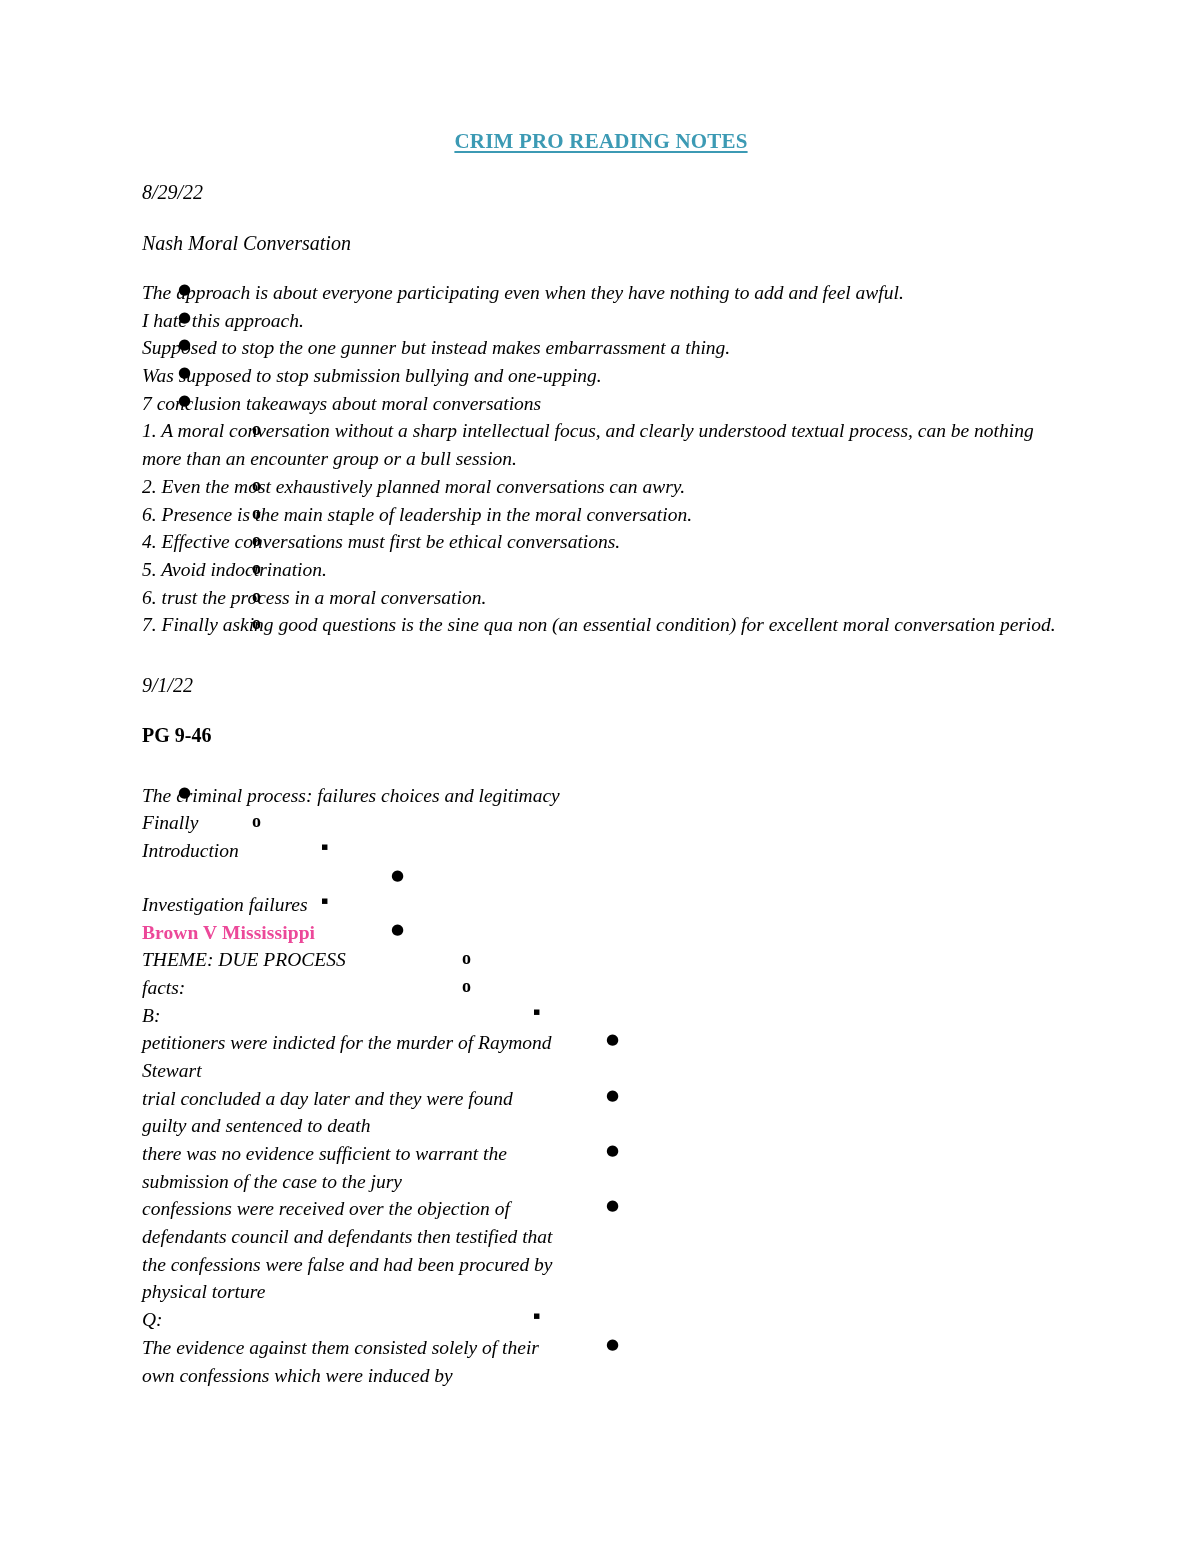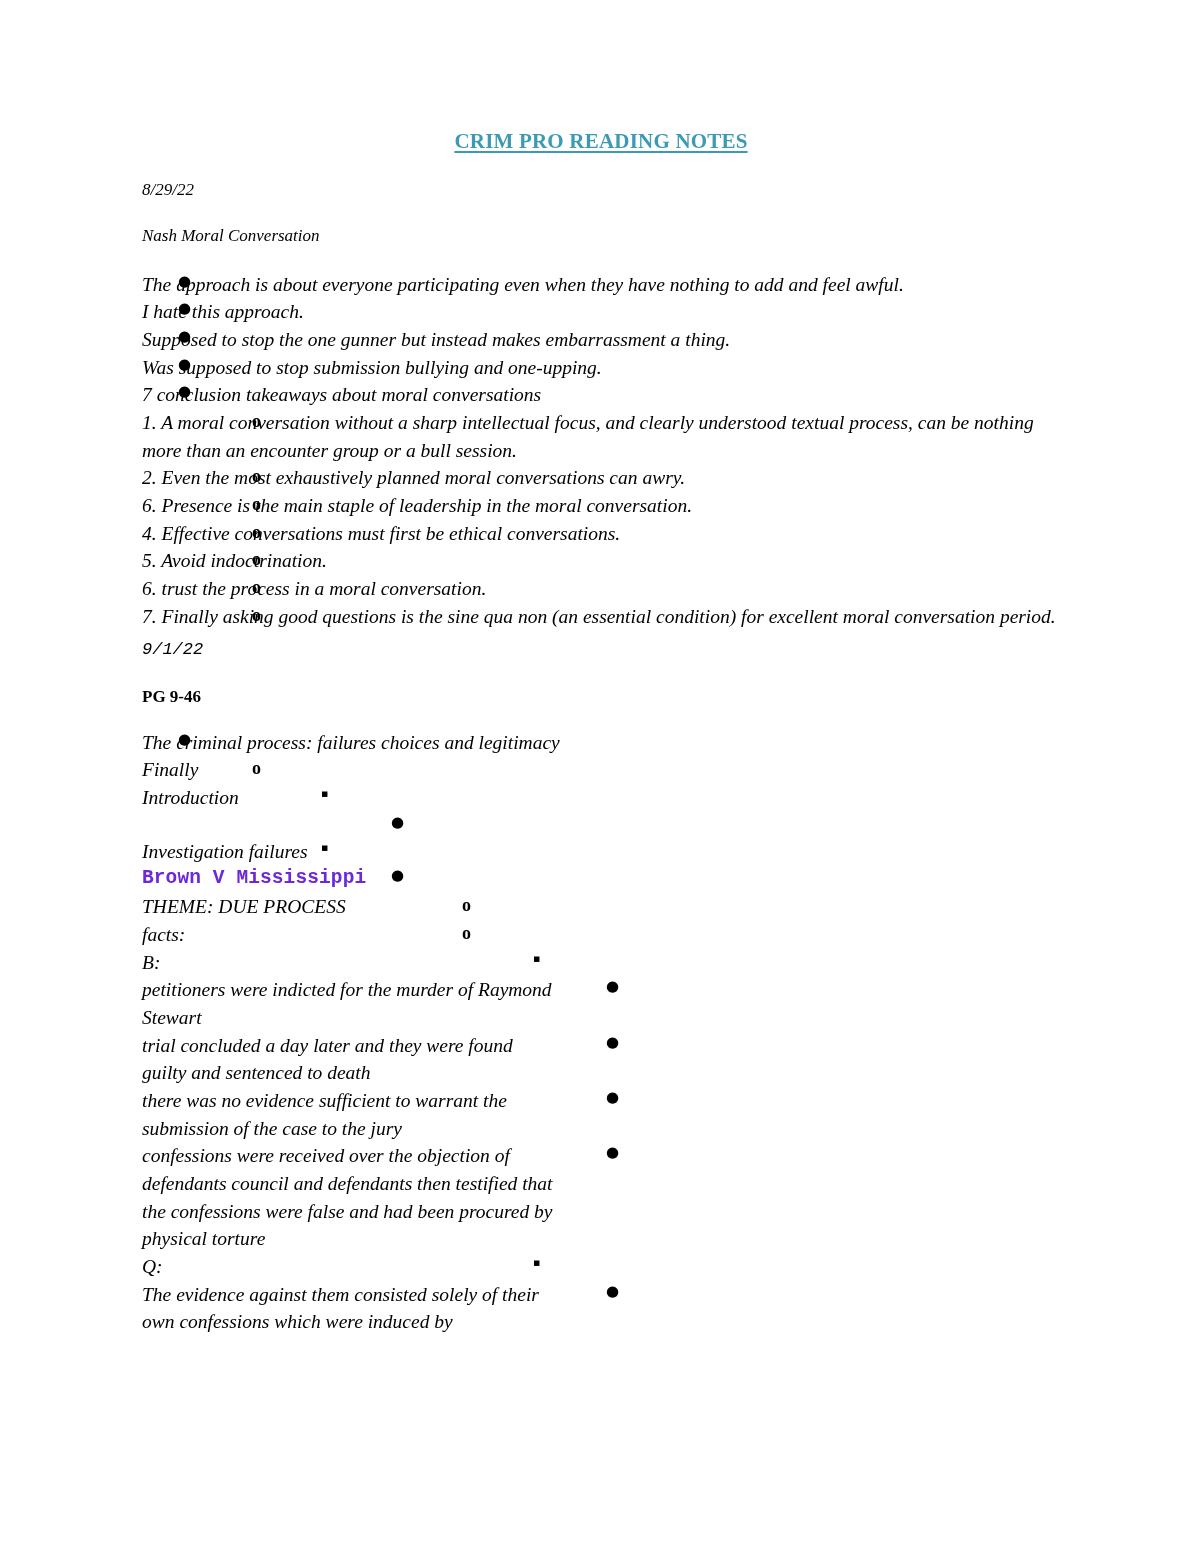--- a/index.html
+++ b/index.html
@@ -36,28 +36,28 @@
     color: #3C9AB4;
     text-decoration: underline;
     text-underline-offset: 3px;
     margin: 0 0 24px 0;
     line-height: 1.25;
   }
 
   
   .para {
     font-style: italic;
-    font-size: 17px;
+    font-size: 20px;
     line-height: 1.42;
     margin: 0 0 22px 0;
   }
   .para.bold-plain {
     font-style: normal;
     font-weight: bold;
-    margin-bottom: 20px;
+    margin-bottom: 32px;
   }
 
   
   ul.outline {
     list-style: none;
     margin: 0;
     padding: 0;
   }
   li.item {
     position: relative;
@@ -207,21 +207,21 @@
         <span class="li-text">6. trust the process in a moral conversation.</span>
       </li>
 
       <li class="item lvl2">
         <span class="marker m-circ">o</span>
         <span class="li-text">7. Finally asking good questions is the sine qua non (an essential condition) for excellent moral conversation period.</span>
       </li>
 
     </ul>
 
-    <p class="para" style="margin-top:8px;font-family:Liberation Mono, monospace;">9/1/22</p>
+    <p class="para" style="margin-top:32px;">9/1/22</p>
 
     <p class="para bold-plain">PG 9-46</p>
 
     <ul class="outline">
 
       <li class="item lvl1">
         <span class="marker m-disc">●</span>
         <span class="li-text">The criminal process: failures choices and legitimacy</span>
       </li>
 
@@ -240,21 +240,21 @@
         <span class="li-text"></span>
       </li>
 
       <li class="item lvl3">
         <span class="marker m-sq">▪</span>
         <span class="li-text">Investigation failures</span>
       </li>
 
       <li class="item lvl4 case">
         <span class="marker m-disc">●</span>
-        <span class="li-text accent" style="color: #6d28d9; text-decoration-color: rgb(60, 154, 180); font-family: Liberation Mono, monospace;">Brown V Mississippi</span>
+        <span class="li-text accent" style="color: #ec4899; text-decoration-color: rgb(60, 154, 180);">Brown V Mississippi</span>
       </li>
 
       <li class="item lvl5">
         <span class="marker m-circ">o</span>
         <span class="li-text caps">THEME: DUE PROCESS</span>
       </li>
 
       <li class="item lvl5">
         <span class="marker m-circ">o</span>
         <span class="li-text">facts:</span>

